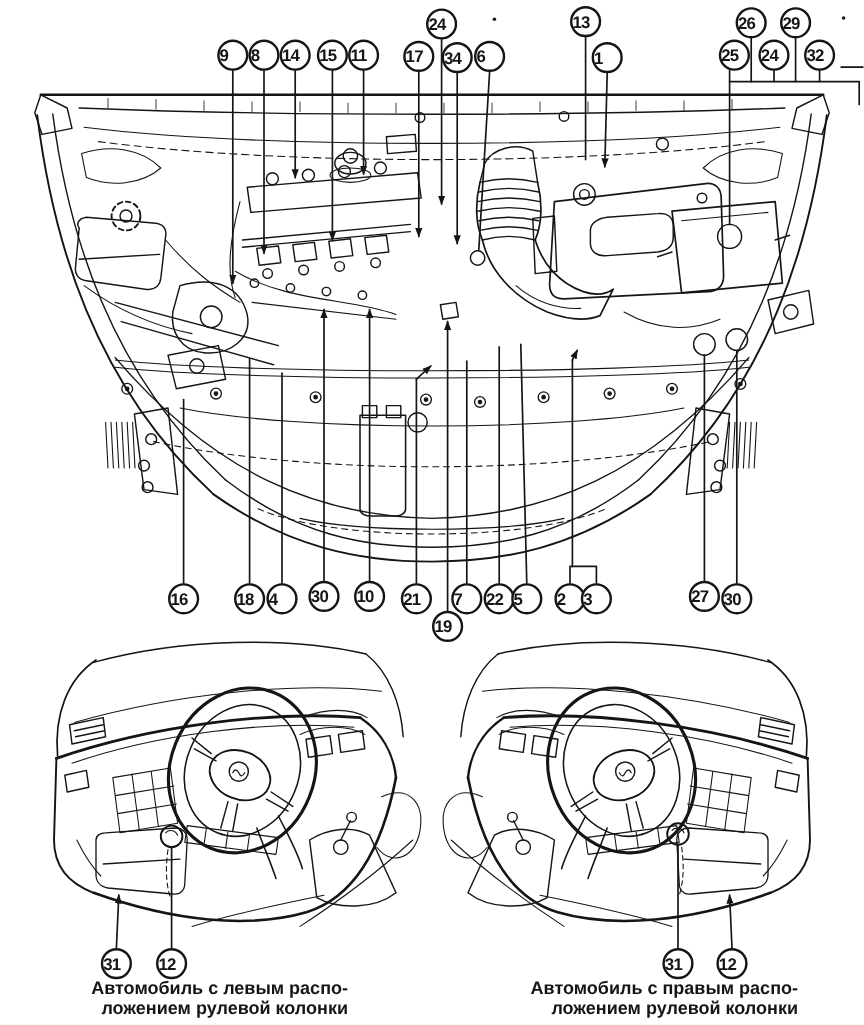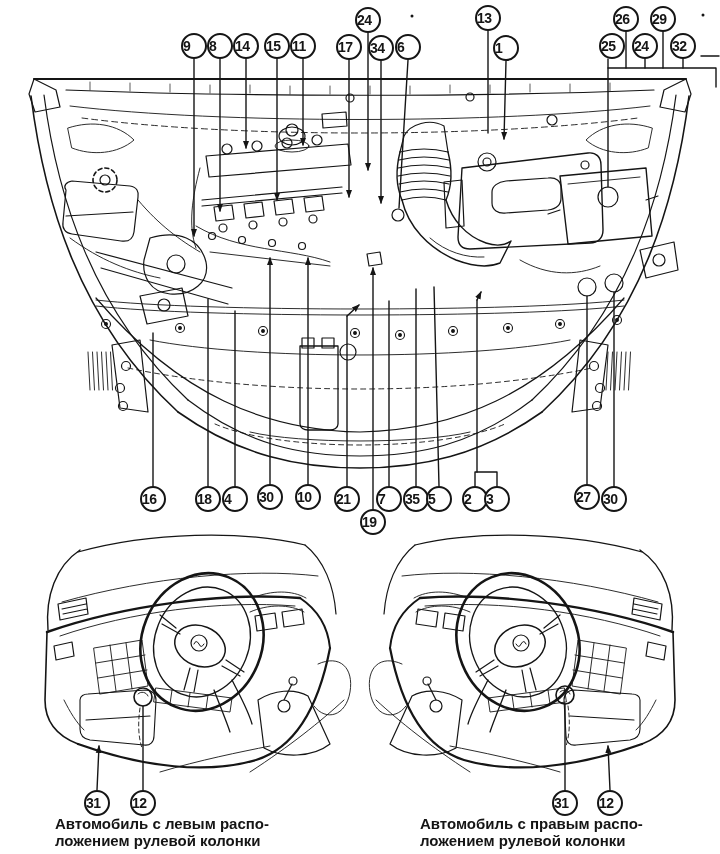--- a/index.html
+++ b/index.html
@@ -2,21 +2,21 @@
 <html><head>
 <meta charset="utf-8">
 <style>
   html,body{margin:0;padding:0;background:#e8e8e8;}
   .page{position:relative;width:720px;height:854px;background:#ffffff;overflow:hidden;
         font-family:"Liberation Sans",sans-serif;color:#151515;}
   .art{position:absolute;left:0;top:0;}
   .co{position:absolute;width:22px;height:22px;border:2.4px solid #151515;border-radius:50%;
       background:#fff;color:#151515;font:bold 14px/22px "Liberation Sans",sans-serif;
       text-align:left;letter-spacing:-0.6px;z-index:5;}
-  .cap{position:absolute;font:bold 15px/17px "Liberation Sans",sans-serif;text-align:left;
+  .cap{position:absolute;font:bold 15px/17px "Liberation Sans",sans-serif;text-align:right;
        color:#151515;z-index:5;}
 </style>
 </head>
 <body>
 
 <div class="page">
 
 <svg class="art" width="720" height="854" viewBox="0 0 720 854" fill="none" stroke="#151515" stroke-width="1.2" stroke-linecap="round" stroke-linejoin="round">
 
   <defs>
@@ -253,21 +253,21 @@
 <div class="co" style="left:670px;top:33px">32</div>
 
 <div class="co" style="left:140px;top:486px">16</div>
 <div class="co" style="left:195px;top:486px">18</div>
 <div class="co" style="left:222px;top:486px">4</div>
 <div class="co" style="left:257px;top:484px">30</div>
 <div class="co" style="left:295px;top:484px">10</div>
 <div class="co" style="left:334px;top:486px">21</div>
 <div class="co" style="left:360px;top:509px">19</div>
 <div class="co" style="left:376px;top:486px">7</div>
-<div class="co" style="left:403px;top:486px">35</div>
+<div class="co" style="left:403px;top:486px">22</div>
 <div class="co" style="left:426px;top:486px">5</div>
 <div class="co" style="left:462px;top:486px">2</div>
 <div class="co" style="left:484px;top:486px">3</div>
 <div class="co" style="left:574px;top:484px">27</div>
 <div class="co" style="left:601px;top:486px">30</div>
 
 <div class="co" style="left:84px;top:790px">31</div>
 <div class="co" style="left:130px;top:790px">12</div>
 <div class="co" style="left:552px;top:790px">31</div>
 <div class="co" style="left:597px;top:790px">12</div>

